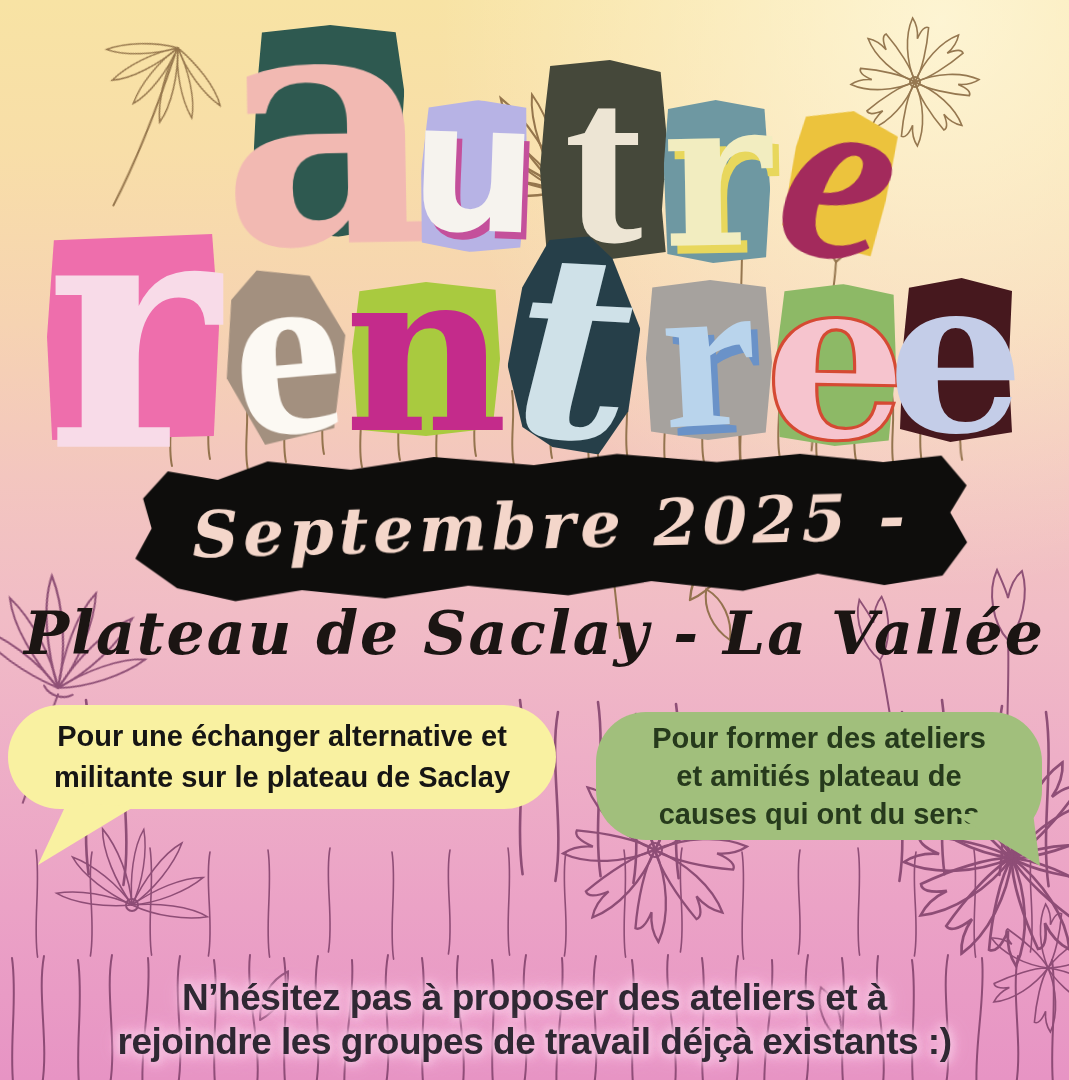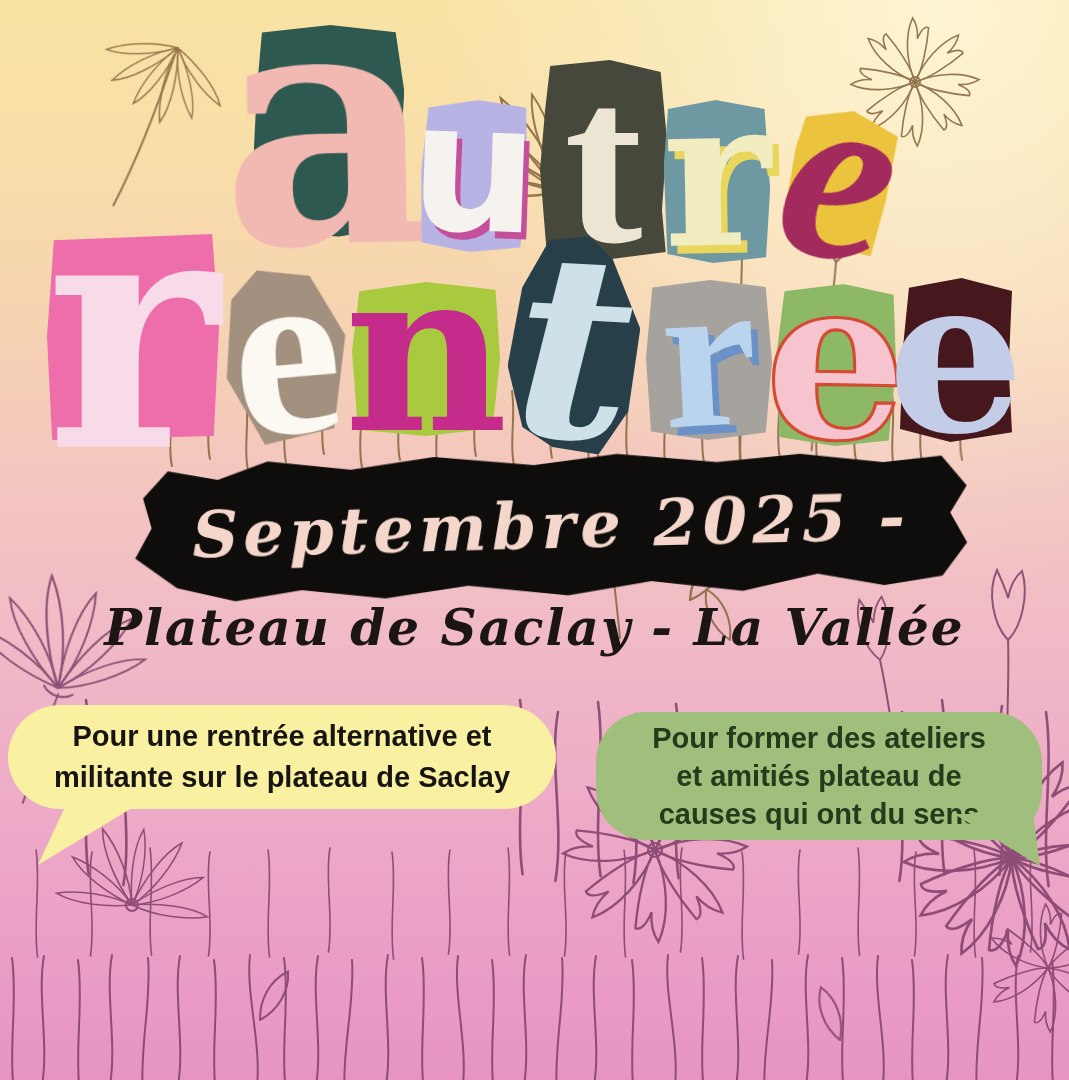--- a/index.html
+++ b/index.html
@@ -53,21 +53,21 @@
   .p-e4 .bgshape{clip-path:polygon(8% 6%,55% 0,100% 8%,97% 55%,100% 94%,45% 100%,0 92%,3% 40%);}
   .p-e4 .glyph{font-family:"DejaVu Serif",serif;font-size:215px;transform:translateY(-3%);}
   
   .banner{position:absolute;left:135px;top:450px;width:832px;height:150px;z-index:2;transform:rotate(-.5deg);}
   .banner .bgshape{filter:none;clip-path:polygon(1% 30%,4% 12%,10% 18%,16% 6%,26% 12%,36% 4%,48% 10%,58% 3%,70% 9%,80% 4%,90% 10%,97% 6%,100% 26%,98% 44%,100% 64%,97% 86%,90% 92%,82% 84%,73% 95%,62% 88%,52% 97%,40% 90%,30% 98%,20% 92%,12% 99%,5% 90%,0 70%,2% 50%);}
   .banner-text{position:absolute;inset:0;display:flex;align-items:center;justify-content:center;
     font-family:"DejaVu Serif",serif;font-style:italic;font-weight:700;font-size:64px;
     letter-spacing:5px;transform:rotate(-1deg);}
   
   .location{position:absolute;left:0;right:0;top:598px;z-index:2;text-align:center;
-    font-family:"DejaVu Serif",serif;font-style:italic;font-weight:700;font-size:50px;letter-spacing:2px;}
+    font-family:"DejaVu Serif",serif;font-style:italic;font-weight:700;font-size:60px;letter-spacing:2px;}
   
   .bubble{position:absolute;z-index:3;display:flex;align-items:center;justify-content:center;
     text-align:center;font-weight:700;}
   .bubble .tail{position:absolute;}
   .b-yellow{left:8px;top:705px;width:548px;height:104px;border-radius:52px;font-size:29px;line-height:1.42;}
   .b-yellow .tail{left:30px;bottom:-56px;width:96px;height:62px;clip-path:polygon(0 100%,30% 0,100% 6%);}
   .b-green{left:596px;top:712px;width:446px;height:128px;border-radius:50px;font-size:29px;line-height:1.32;}
   .b-green .tail{right:2px;bottom:-26px;width:86px;height:52px;clip-path:polygon(100% 100%,0 0,92% 0);}
   .b-blue{left:6px;top:884px;width:984px;height:66px;border-radius:34px;font-size:28px;letter-spacing:-.3px;}
   .b-blue .tail{left:30px;bottom:-38px;width:80px;height:46px;clip-path:polygon(0 100%,28% 0,100% 0);}
@@ -358,30 +358,34 @@
 
   <div class="banner">
     <span class="bgshape" style="background: rgb(14, 13, 12);"></span>
     <span class="banner-text" style="color: rgb(244, 214, 202);">Septembre 2025 -</span>
   </div>
 
   <div class="location" style="color: rgb(27, 21, 19);">Plateau de Saclay - La Vallée</div>
 
   <div class="bubble b-yellow" style="color: rgb(22, 21, 20); background: rgb(249, 241, 161);">
     <div>
-      <div>Pour une rentrée alternative et</div>
+      <div>Pour une échanger alternative et</div>
       <div>militante sur le plateau de Saclay</div>
     </div>
     <span class="tail" style="background: rgb(249, 241, 161);"></span>
   </div>
 
   <div class="bubble b-green" style="color: rgb(38, 58, 28); background: rgb(161, 191, 124);">
     <div>
       <div>Pour former des ateliers</div>
       <div>et amitiés plateau de</div>
       <div>causes qui ont du sens</div>
     </div>
     <span class="tail" style="background: rgb(161, 191, 124);"></span>
   </div>
 
 
+  <div class="footer" style="color: rgb(47, 40, 51); text-shadow: rgb(243, 190, 221) 0px 0px 6px, rgb(243, 190, 221) 0px 0px 14px, rgb(243, 190, 221) 0px 0px 24px, rgb(243, 190, 221) 2px 2px 10px, rgb(243, 190, 221) -2px -2px 10px;">
+    <div>N’hésitez pas à proposer des ateliers et à</div>
+    <div>rejoindre les groupes de travail déjçà existants :)</div>
+  </div>
 
 </div>
 
 </body></html>

